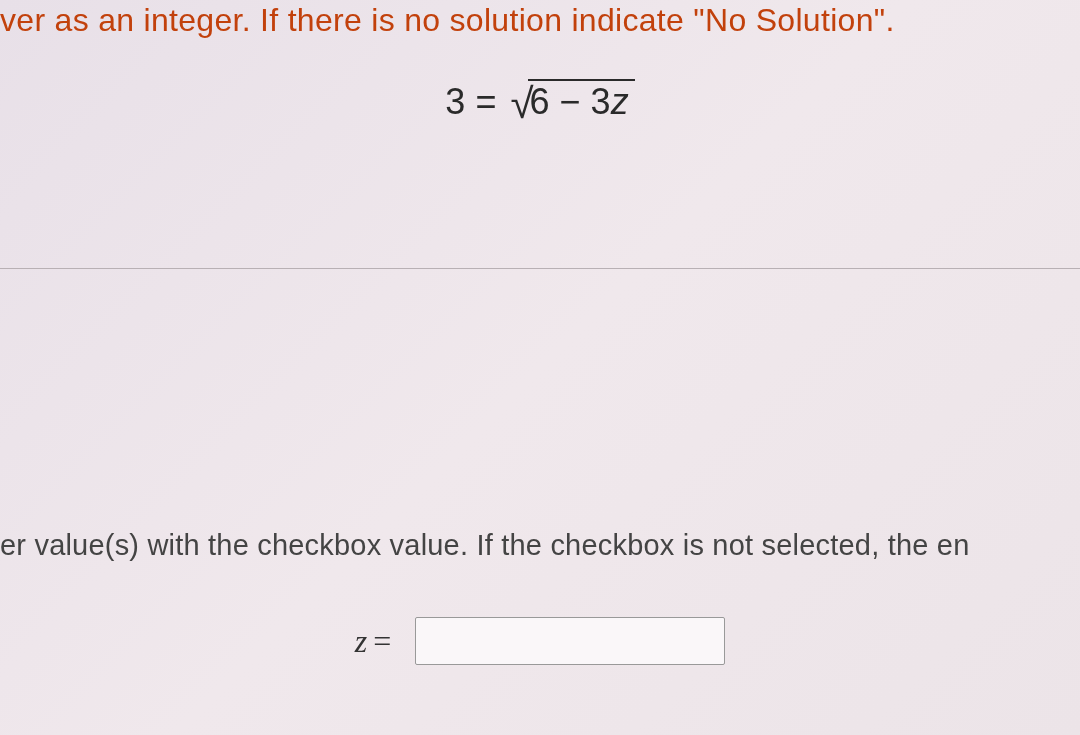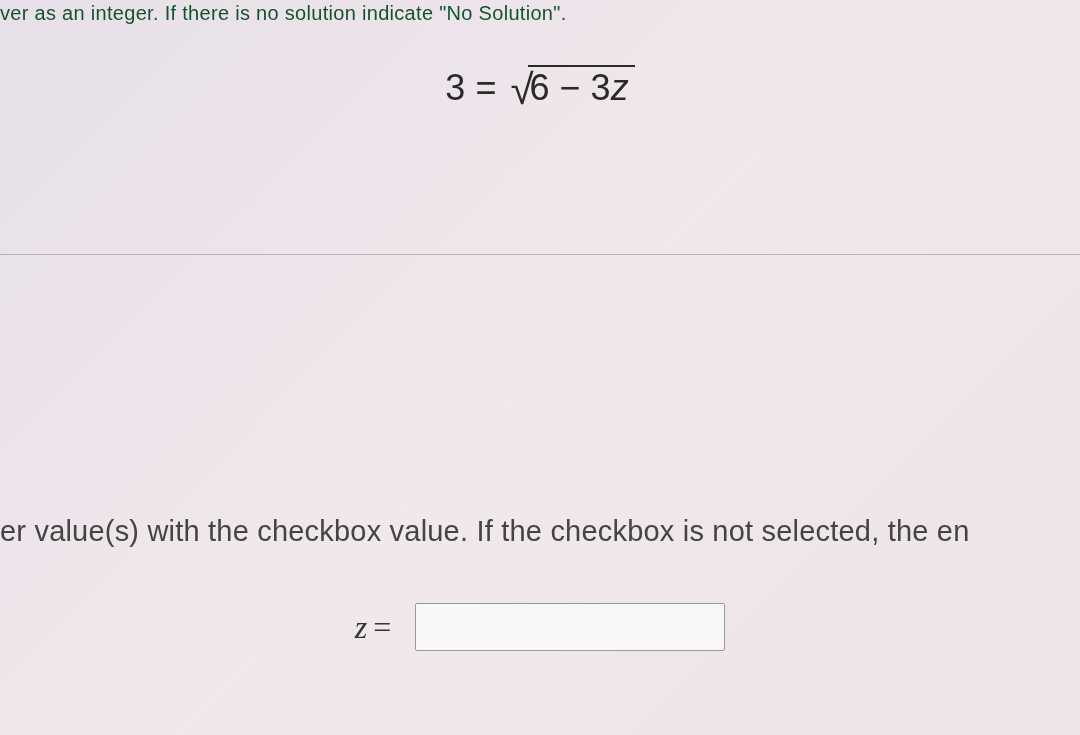--- a/index.html
+++ b/index.html
@@ -13,22 +13,22 @@
       font-family: Arial, Helvetica, sans-serif;
       background: linear-gradient(135deg, #e8e0e8 0%, #f0e8ec 50%, #ece4e8 100%);
       position: relative;
       overflow: hidden;
       color: #3a3a3a;
     }
     .top-section {
       padding: 0 0 40px 0;
     }
     .partial-top-text {
-      font-size: 20px;
-      color: #14532d;
+      font-size: 32px;
+      color: #c2410c;
       padding: 2px 0 0 0;
       letter-spacing: 0.3px;
     }
     .equation {
       text-align: center;
       margin-top: 40px;
       font-size: 36px;
       font-family: Liberation Sans, sans-serif;
       color: #2a2a2a;
       font-style: italic;

